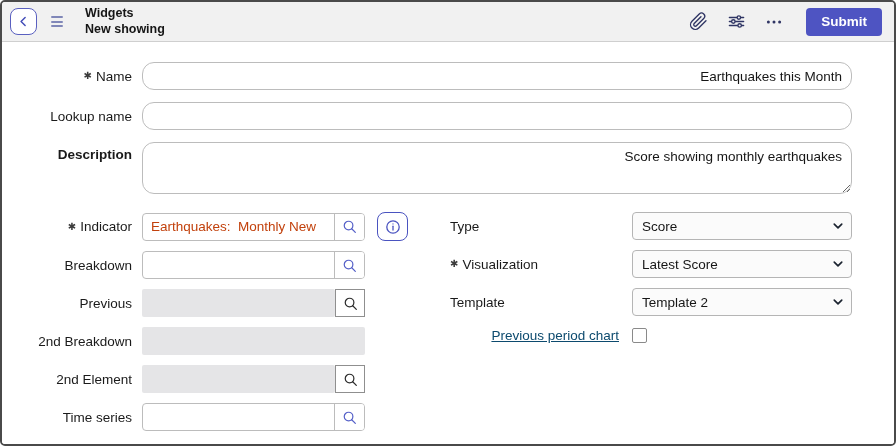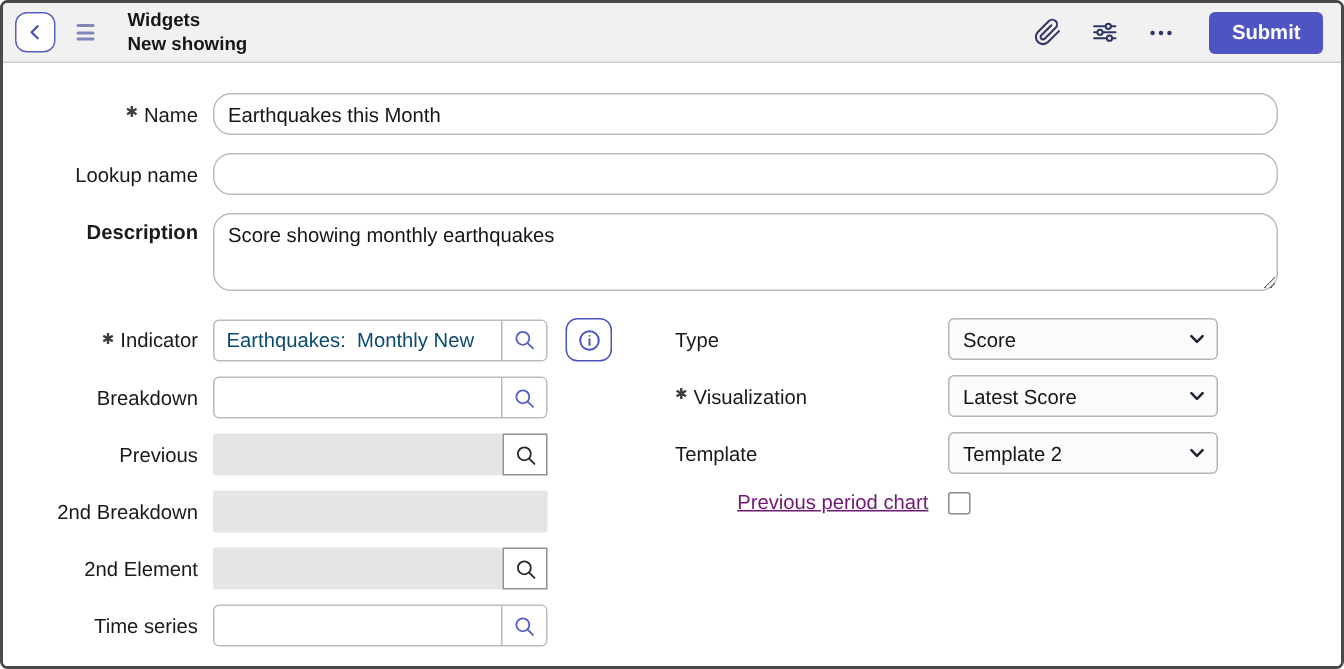--- a/index.html
+++ b/index.html
@@ -62,37 +62,37 @@
     flex:0 0 120px; margin-right:10px;
     display:flex; justify-content:flex-end; align-items:center; gap:4px;
     font-size:13.5px; color:#1a1a1a; white-space:nowrap;
   }
   .frow.top .lbl { padding-top:5px;font-weight:bold; }
   .req { color:#3c3c3c; font-size:10px; line-height:1; }
   .txt-input {
     flex:1; height:28px;
     border:1px solid #bcbcbc; border-radius:12px;
     padding:0 9px; font-family:inherit; font-size:13.5px; color:#161616;
-    background:#fff; outline:none;
+    background:#fff; outline:none;text-align:right;
   }
   textarea.txt-input { height:52px; padding:5px 9px; resize:vertical; line-height:1.35; }
 
   .cols { display:grid; grid-template-columns: 438px 1fr; }
   .crow { display:flex; align-items:center; margin-bottom:10px; }
   .crow.top { align-items:flex-start; }
 
   
   .ref {
     display:flex; width:223px; height:28px;
     border:1px solid #bcbcbc; border-radius:4px;
     background:#fff; overflow:hidden;
   }
   .ref input {
     flex:1; min-width:0; border:none; outline:none;
-    padding:0 8px; font-family:inherit; font-size:13.5px; color:#0c4a6e;
+    padding:0 8px; font-family:inherit; font-size:13.5px; color:#c2410c;
     background:transparent;
   }
   .ref .search-btn {
     flex:0 0 30px; border:none; border-left:1px solid #bcbcbc;
     background:#fff; color:#5560c8;
     display:flex; align-items:center; justify-content:center; cursor:pointer;
   }
   
   .ref.disabled { border:none; border-radius:0; overflow:visible; background:transparent; }
   .ref.disabled .dis-fill { flex:1; background:#e5e5e7; border-radius:2px; height:28px; }
@@ -107,36 +107,36 @@
     background:#fff; color:#4a53c0;
     display:flex; align-items:center; justify-content:center; cursor:pointer;
   }
 
   
   .rlbl {
     flex:0 0 169px; margin-right:13px;
     display:flex; align-items:center; gap:4px;
     font-size:13.5px; color:#1a1a1a; white-space:nowrap;
   }
-  .select-wrap { position:relative; width:180px; height:28px; }
+  .select-wrap { position:relative; width:220px; height:28px; }
   .select-wrap select {
     appearance:none; -webkit-appearance:none; -moz-appearance:none;
     width:100%; height:100%;
     border:1px solid #b5b5b5; border-radius:4px;
     background:#fbfbfb; padding:0 26px 0 9px;
     font-family:inherit; font-size:13.5px; color:#161616;
     cursor:pointer; outline:none;
   }
   .select-chevron {
     position:absolute; right:8px; top:8px; pointer-events:none; color:#1c2430;
     display:flex;
   }
   .link-cell { flex:0 0 169px; margin-right:13px; text-align:right; }
   .pp-link {
-    color:#701a75; font-size:13.5px; line-height:1.35;
+    color:#0c4a6e; font-size:13.5px; line-height:1.35;
     text-decoration:underline; display:inline-block; text-align:right;margin-left:13px;
   }
   .checkbox {
     width:15px; height:15px; margin-top:2px;
     border:1px solid #8a8a8a; border-radius:2px; background:#fff;
     display:inline-block; cursor:pointer; flex:0 0 15px;
   }
 </style>
 </head>
 <body>

